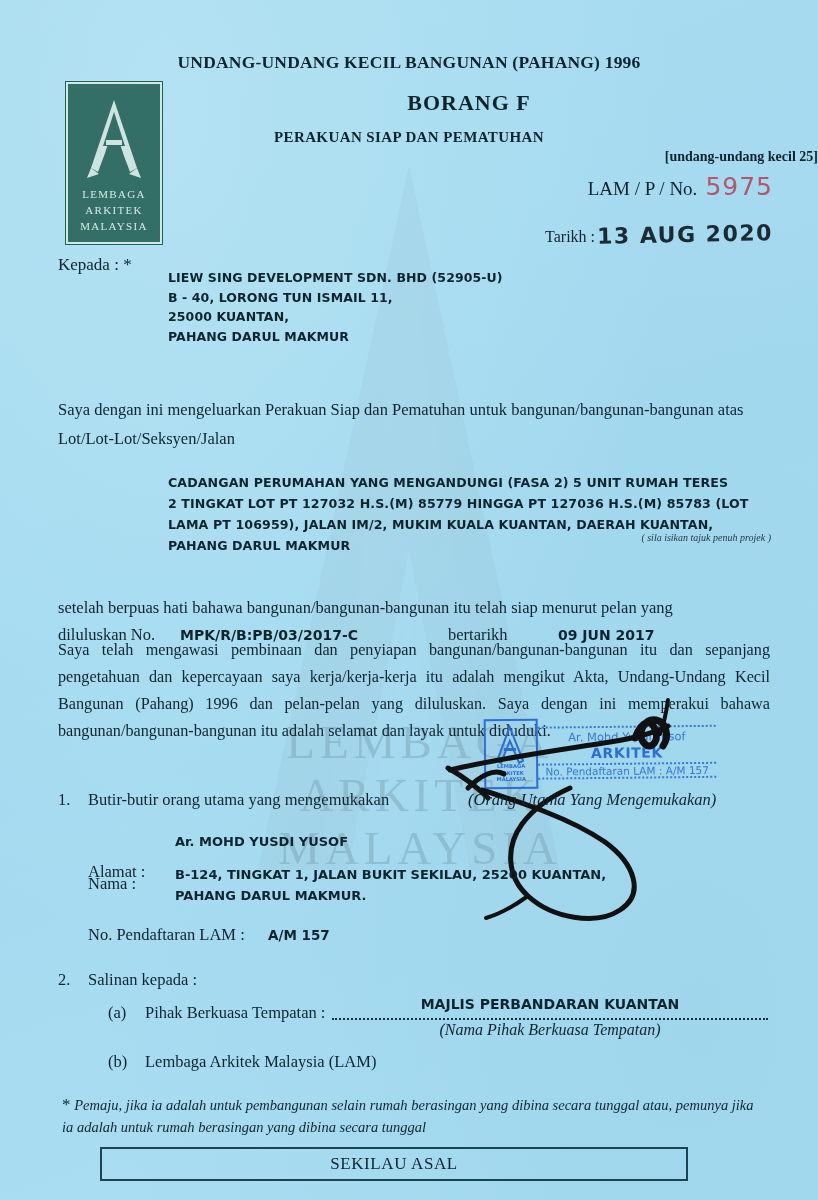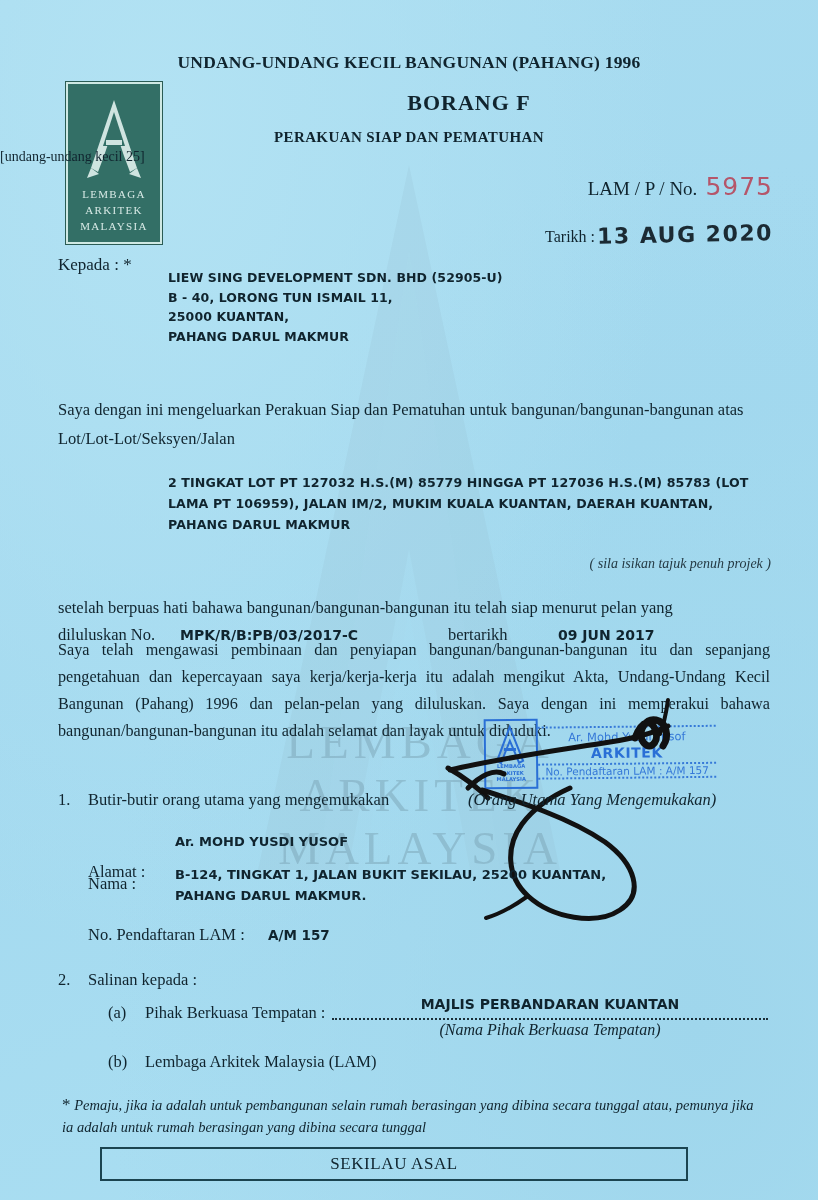--- a/index.html
+++ b/index.html
@@ -84,22 +84,22 @@
     text-align: center;
     font-weight: bold; font-size: 22px; letter-spacing: 1px; margin-left: 44px;
   }
   .h-sub {
     position: absolute; left: 0; top: 129px; width: 818px;
     text-align: center;
     font-weight: bold; font-size: 15px; letter-spacing: .4px;
   }
   .h-sub2 {
     position: absolute; left: 0; top: 149px; width: 818px;
-    text-align: left;
-    font-weight: normal; font-size: 14px;
+    text-align: right;
+    font-weight: bold; font-size: 14px;
   }
 
   
   .lam-no {
     position: absolute; right: 45px; top: 172px;
     font-size: 19px;
     display: flex; align-items: baseline; gap: 8px;
   }
   .lam-no-value {
     font-family: "DejaVu Sans", sans-serif;
@@ -152,23 +152,23 @@
   
   .project {
     position: absolute; left: 168px; top: 472px; width: 600px;
     font-family: "DejaVu Sans", sans-serif;
     font-weight: bold;
     font-size: 12.6px;
     line-height: 21px;
     letter-spacing: .1px;
   }
   .project-note {
-    position: absolute; right: 47px; top: 556px;
+    position: absolute; right: 47px; top: 532px;
     font-style: italic;
-    font-size: 14px;
+    font-size: 10px;
     color: #243943;
   }
 
   
   .plan-row {
     position: absolute; left: 58px; top: 598px; width: 712px;
     font-size: 16.5px;
   }
   .plan-row .val {
     font-family: "DejaVu Sans", sans-serif;
@@ -340,20 +340,21 @@
   <div class="kepada-addr">
     <div>LIEW SING DEVELOPMENT SDN. BHD (52905-U)</div>
     <div>B - 40, LORONG TUN ISMAIL 11,</div>
     <div>25000 KUANTAN,</div>
     <div>PAHANG DARUL MAKMUR</div>
   </div>
 
   <div class="para p1">Saya dengan ini mengeluarkan Perakuan Siap dan Pematuhan untuk bangunan/bangunan-bangunan atas Lot/Lot-Lot/Seksyen/Jalan</div>
 
   <div class="project">
+    <div>CADANGAN PERUMAHAN YANG MENGANDUNGI (FASA 2) 5 UNIT RUMAH TERES</div>
     <div>2 TINGKAT LOT PT 127032 H.S.(M) 85779 HINGGA  PT 127036 H.S.(M) 85783 (LOT</div>
     <div>LAMA PT 106959), JALAN IM/2, MUKIM KUALA KUANTAN, DAERAH KUANTAN,</div>
     <div>PAHANG DARUL MAKMUR</div>
   </div>
   <div class="project-note">( sila isikan tajuk penuh projek )</div>
 
   <div class="plan-row">
     <div>setelah berpuas hati bahawa bangunan/bangunan-bangunan itu telah siap menurut pelan yang</div>
     <div style="position:relative;height:34px;margin-top:7px;">
       <span class="pos" style="left:0;top:0;">diluluskan No.</span>

